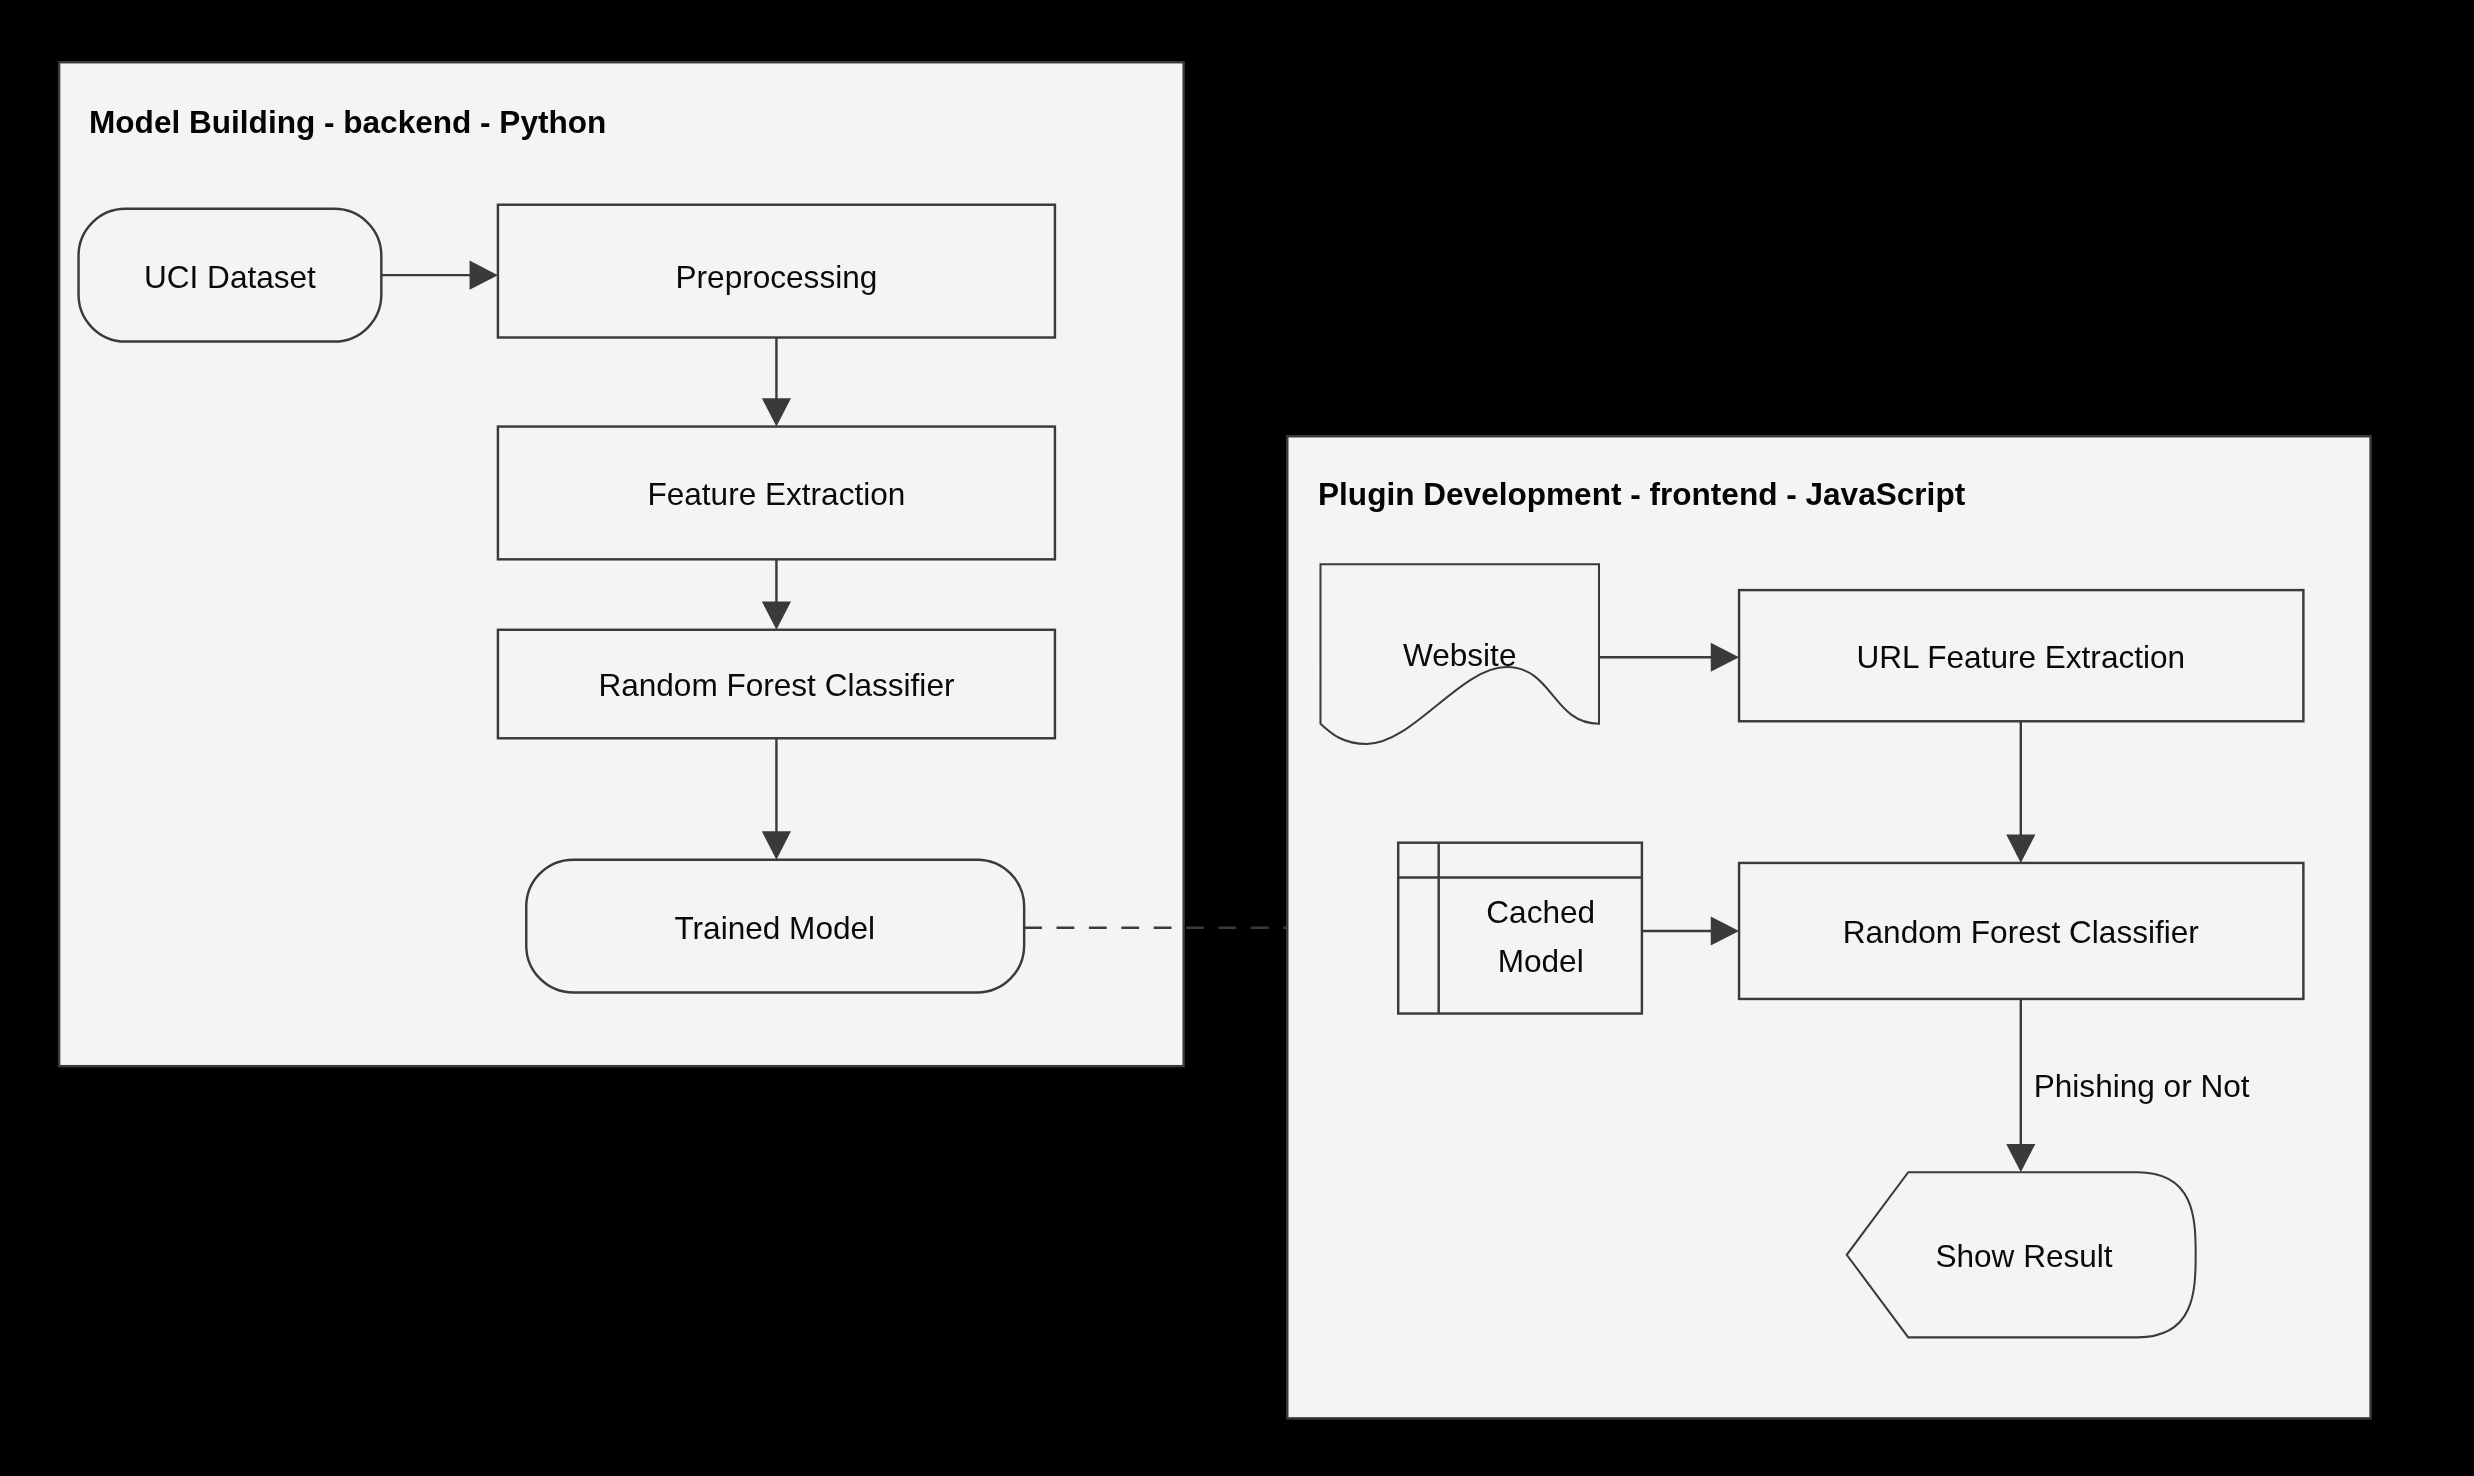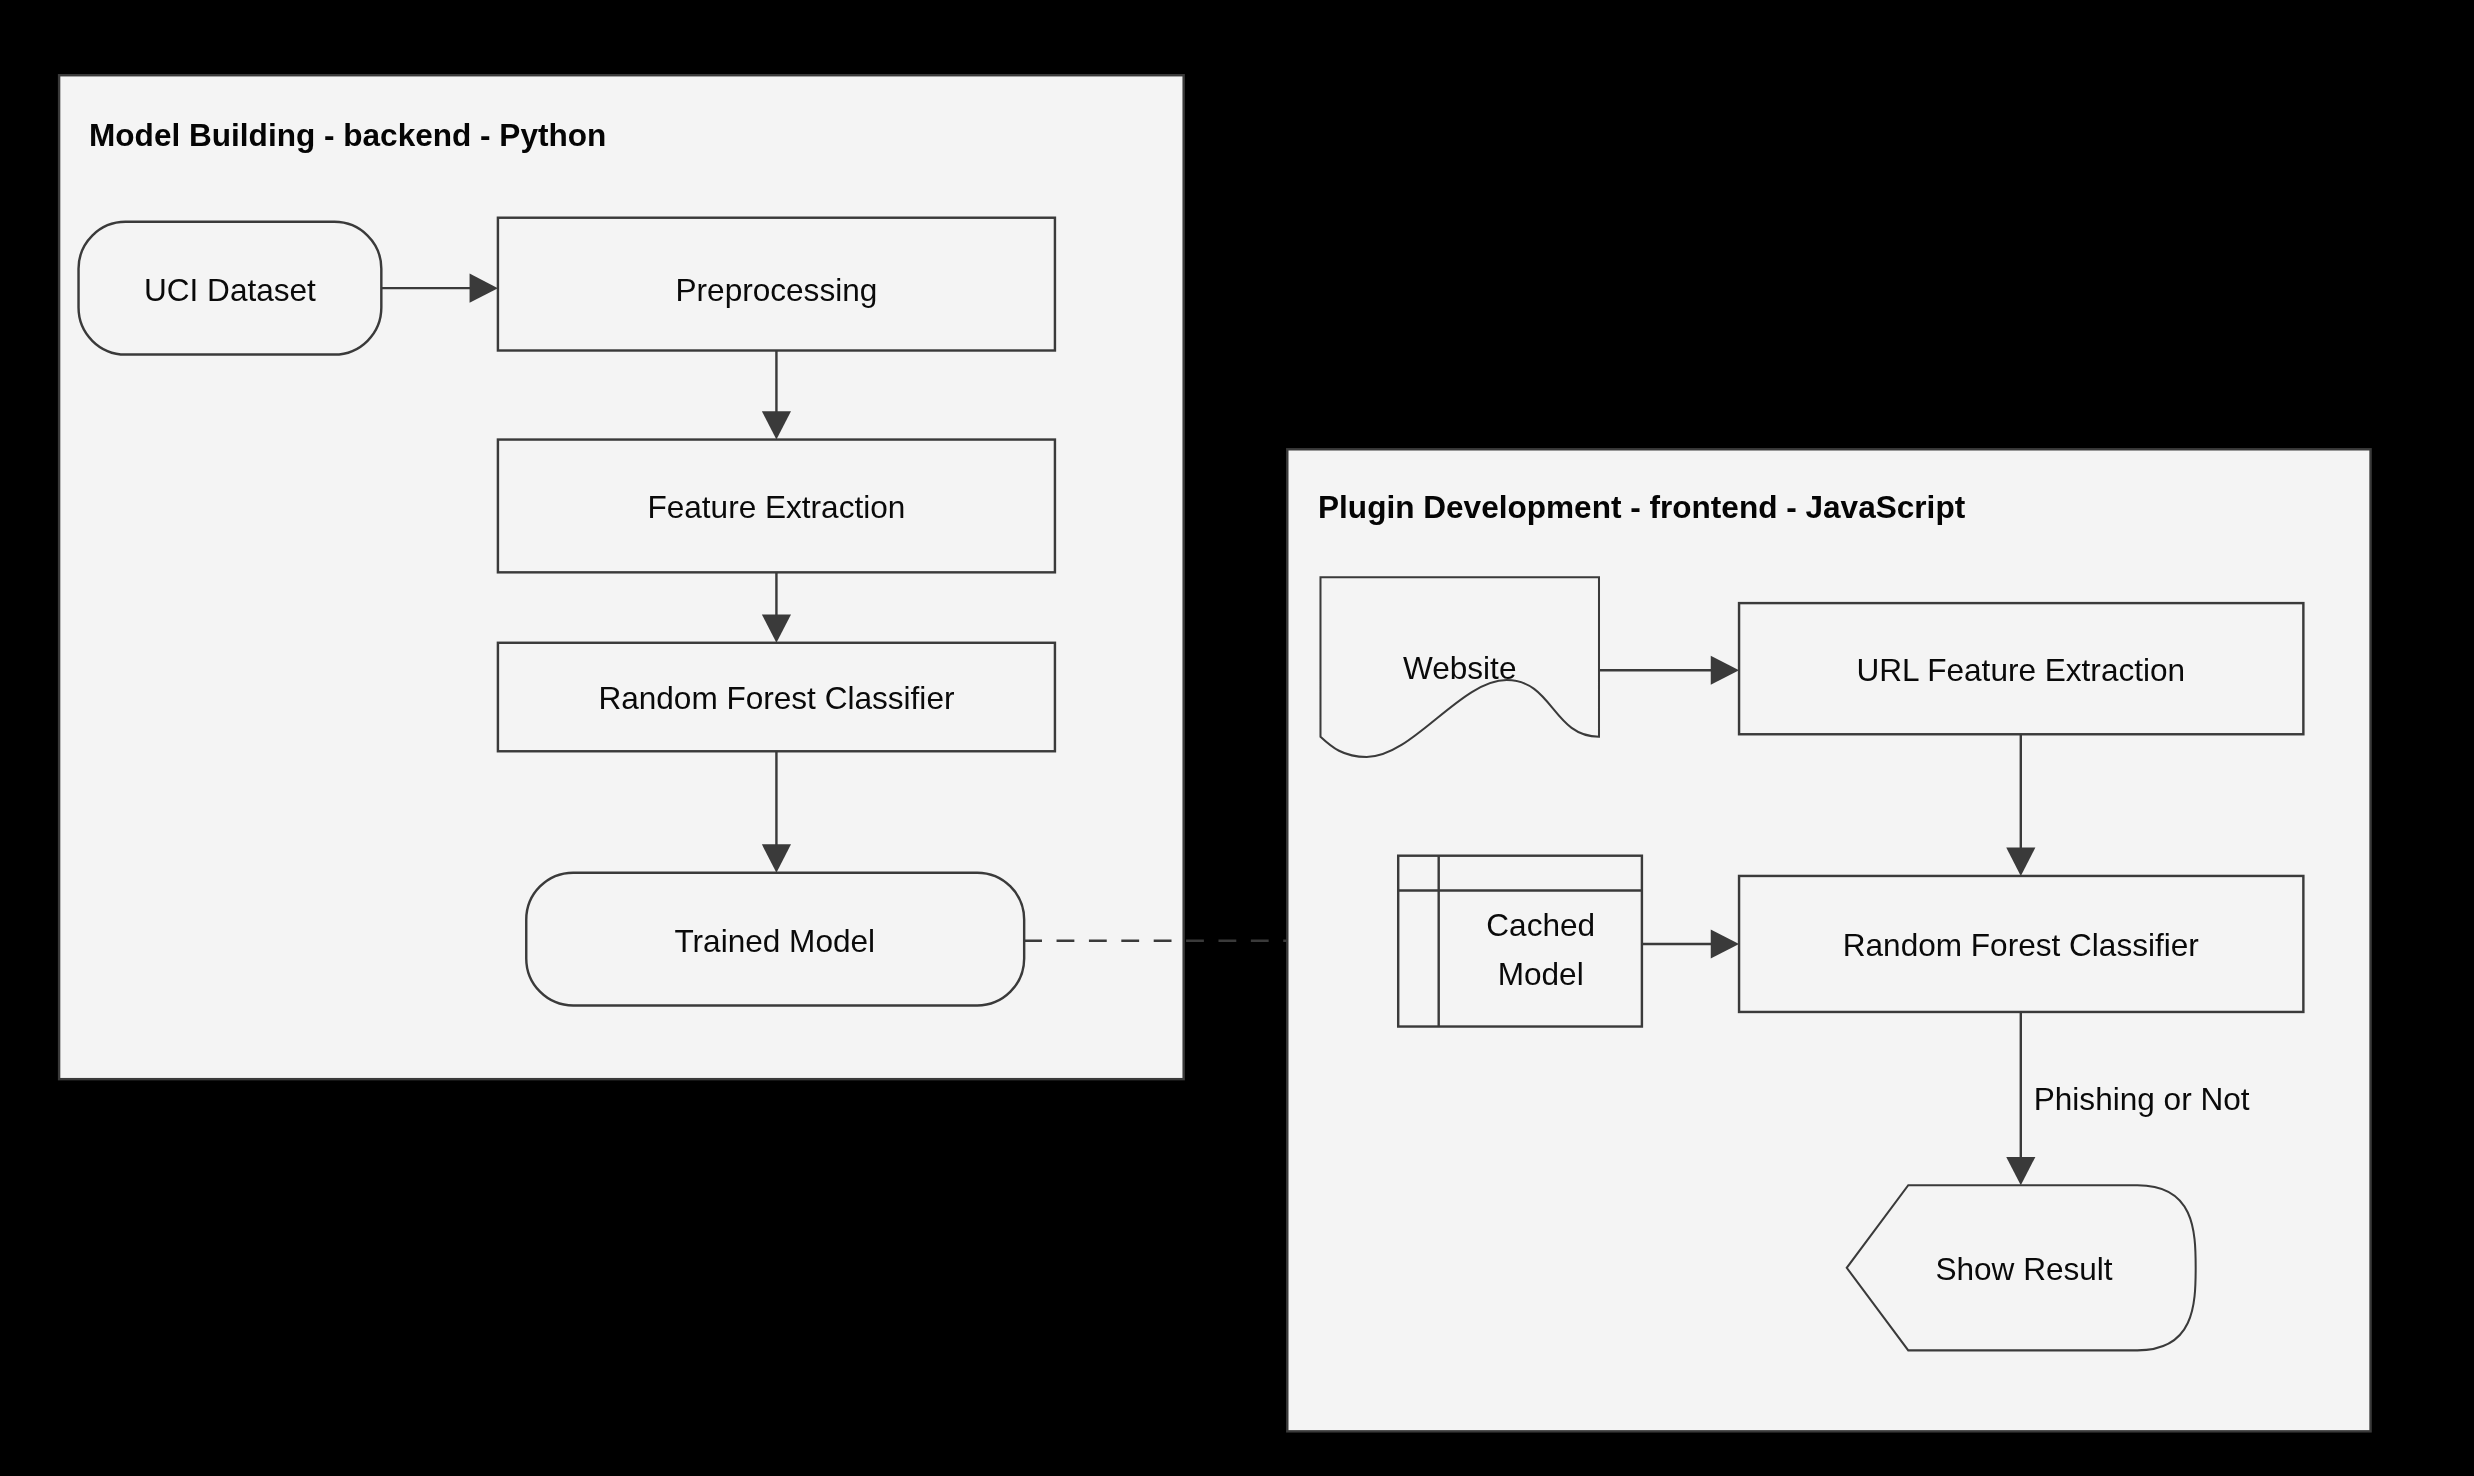--- a/index.html
+++ b/index.html
@@ -11,21 +11,21 @@
   body {
     width: 2475px;
     height: 1477px;
     position: relative;
     overflow: hidden;
     font-family: "Liberation Sans", sans-serif;
   }
   #diagram-root {
     position: absolute;
     left: 0;
-    top: 16px;
+    top: 3px;
     width: 2475px;
     height: 1328px;
   }
   svg#diagram-svg {
     display: block;
     width: 2475px;
     height: 1477px;
   }
   .panel-rect {
     fill: #f4f4f4;

